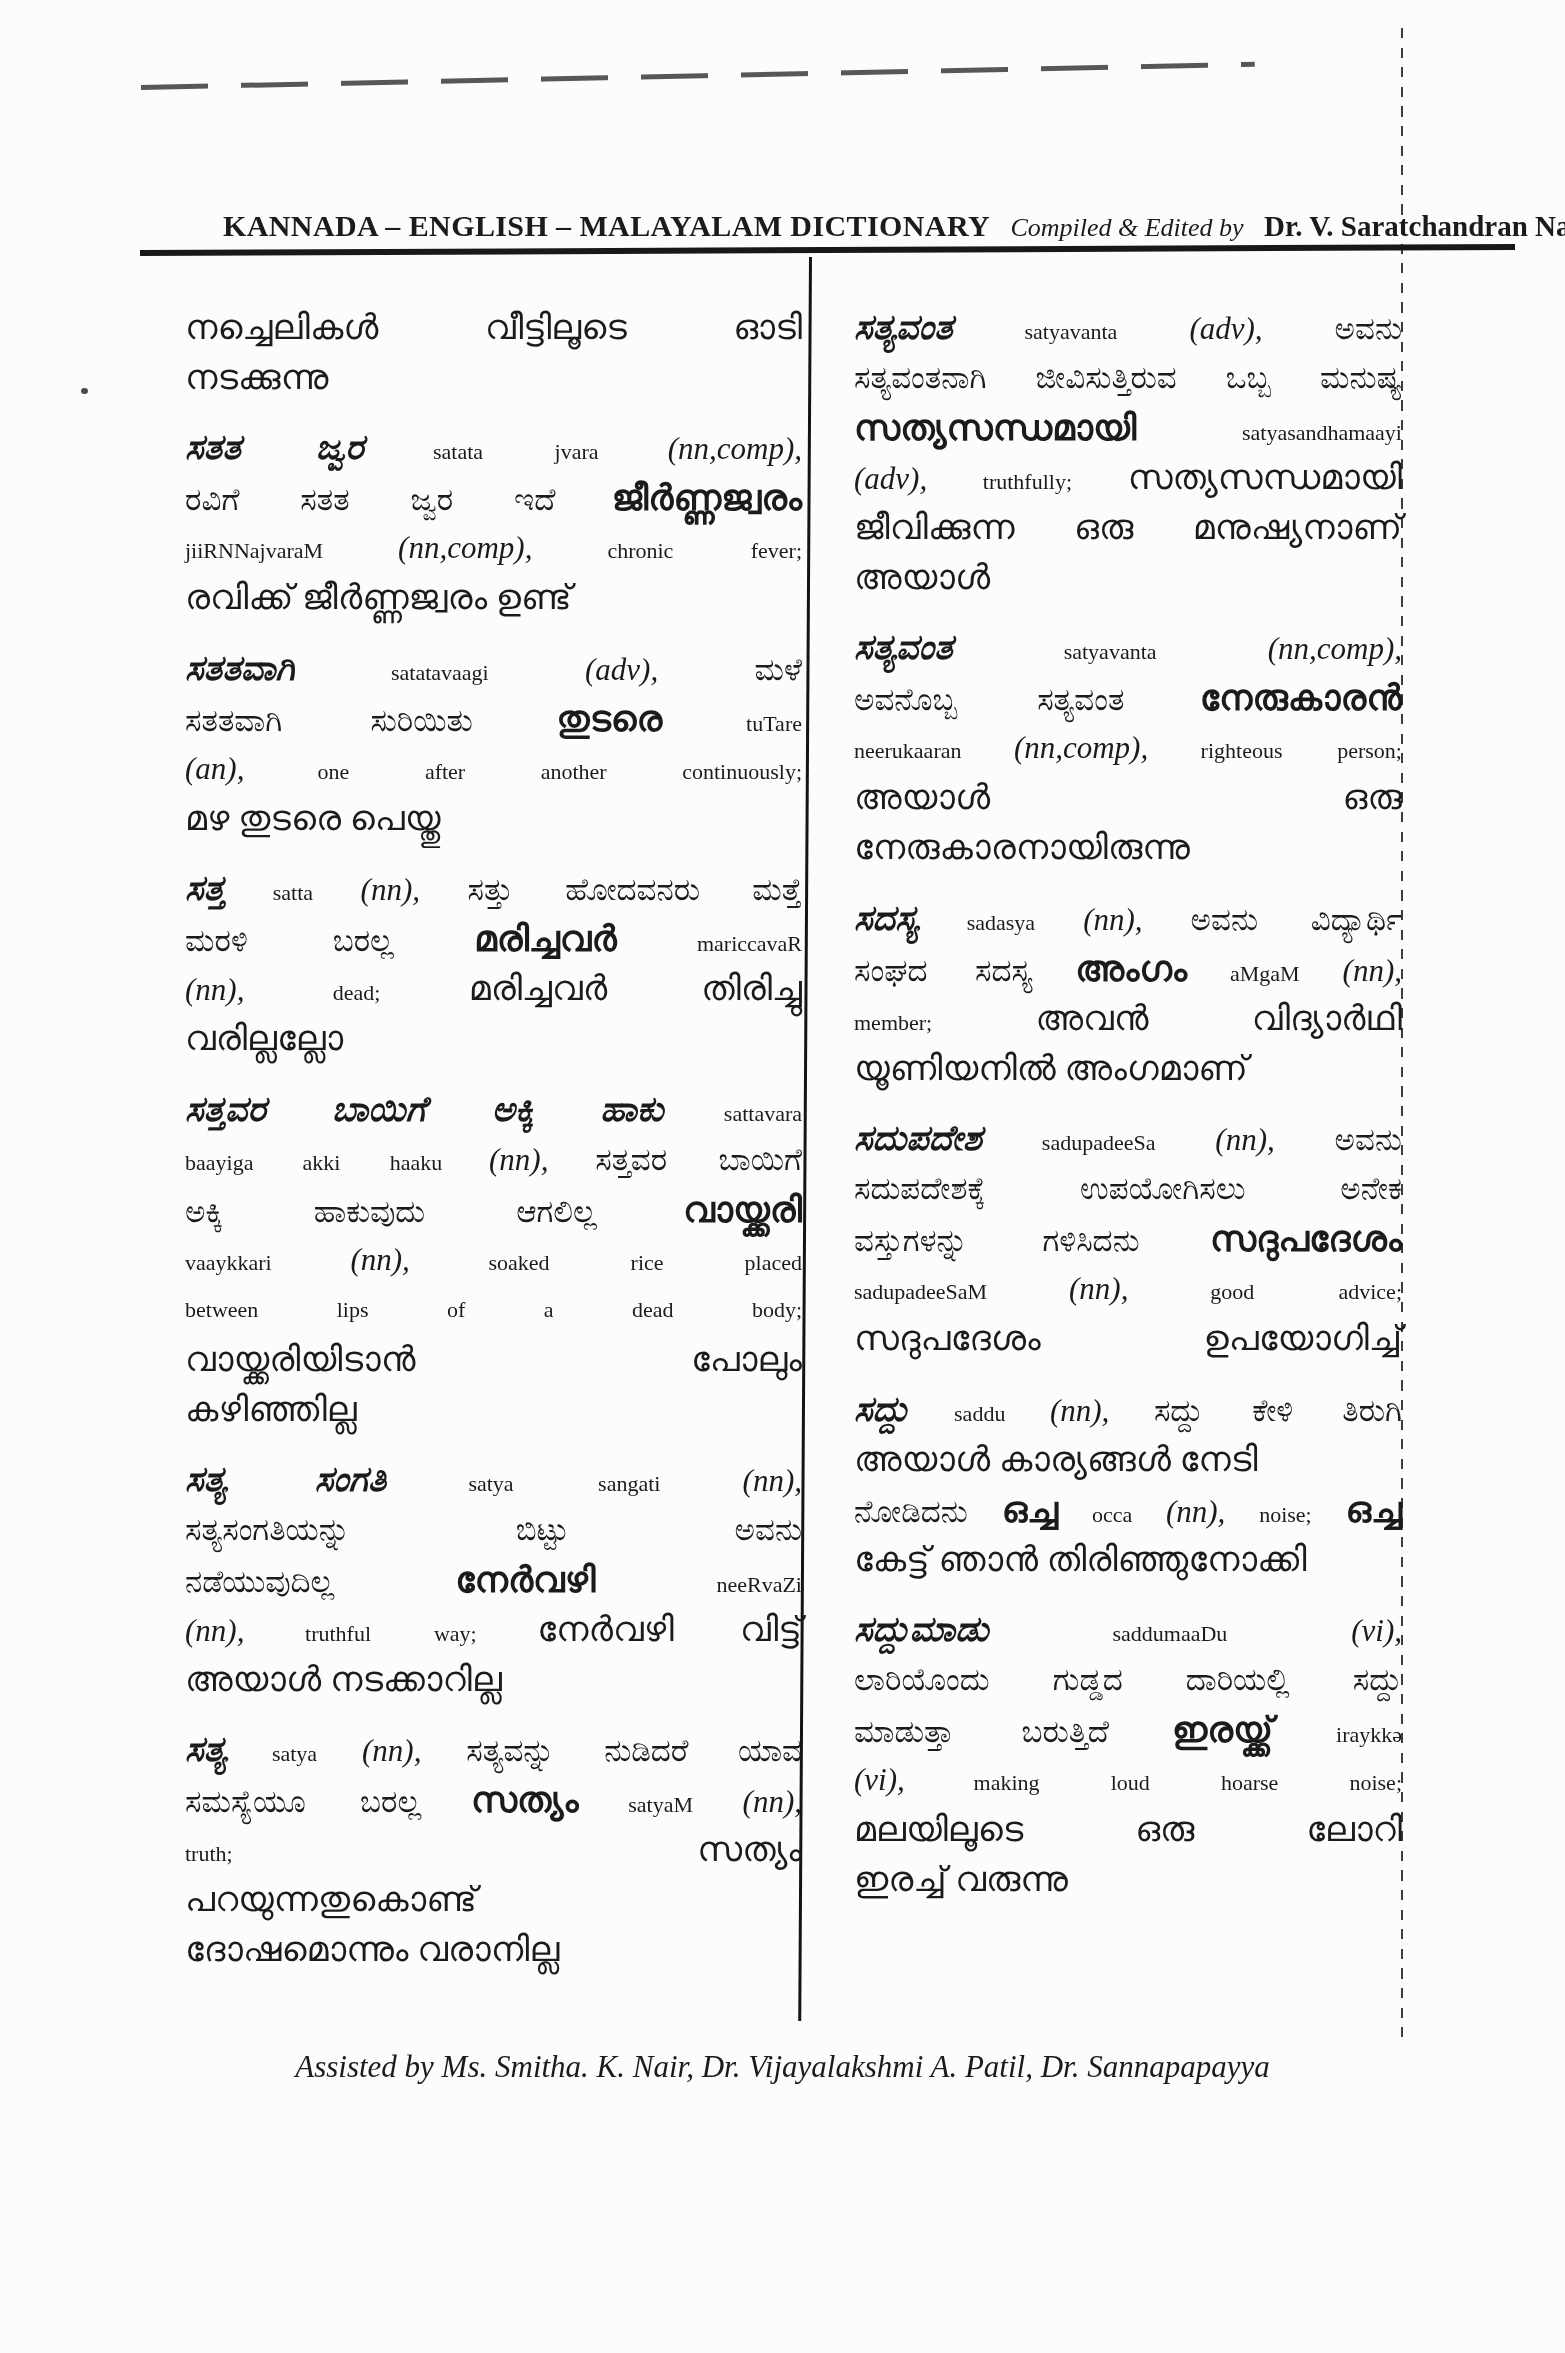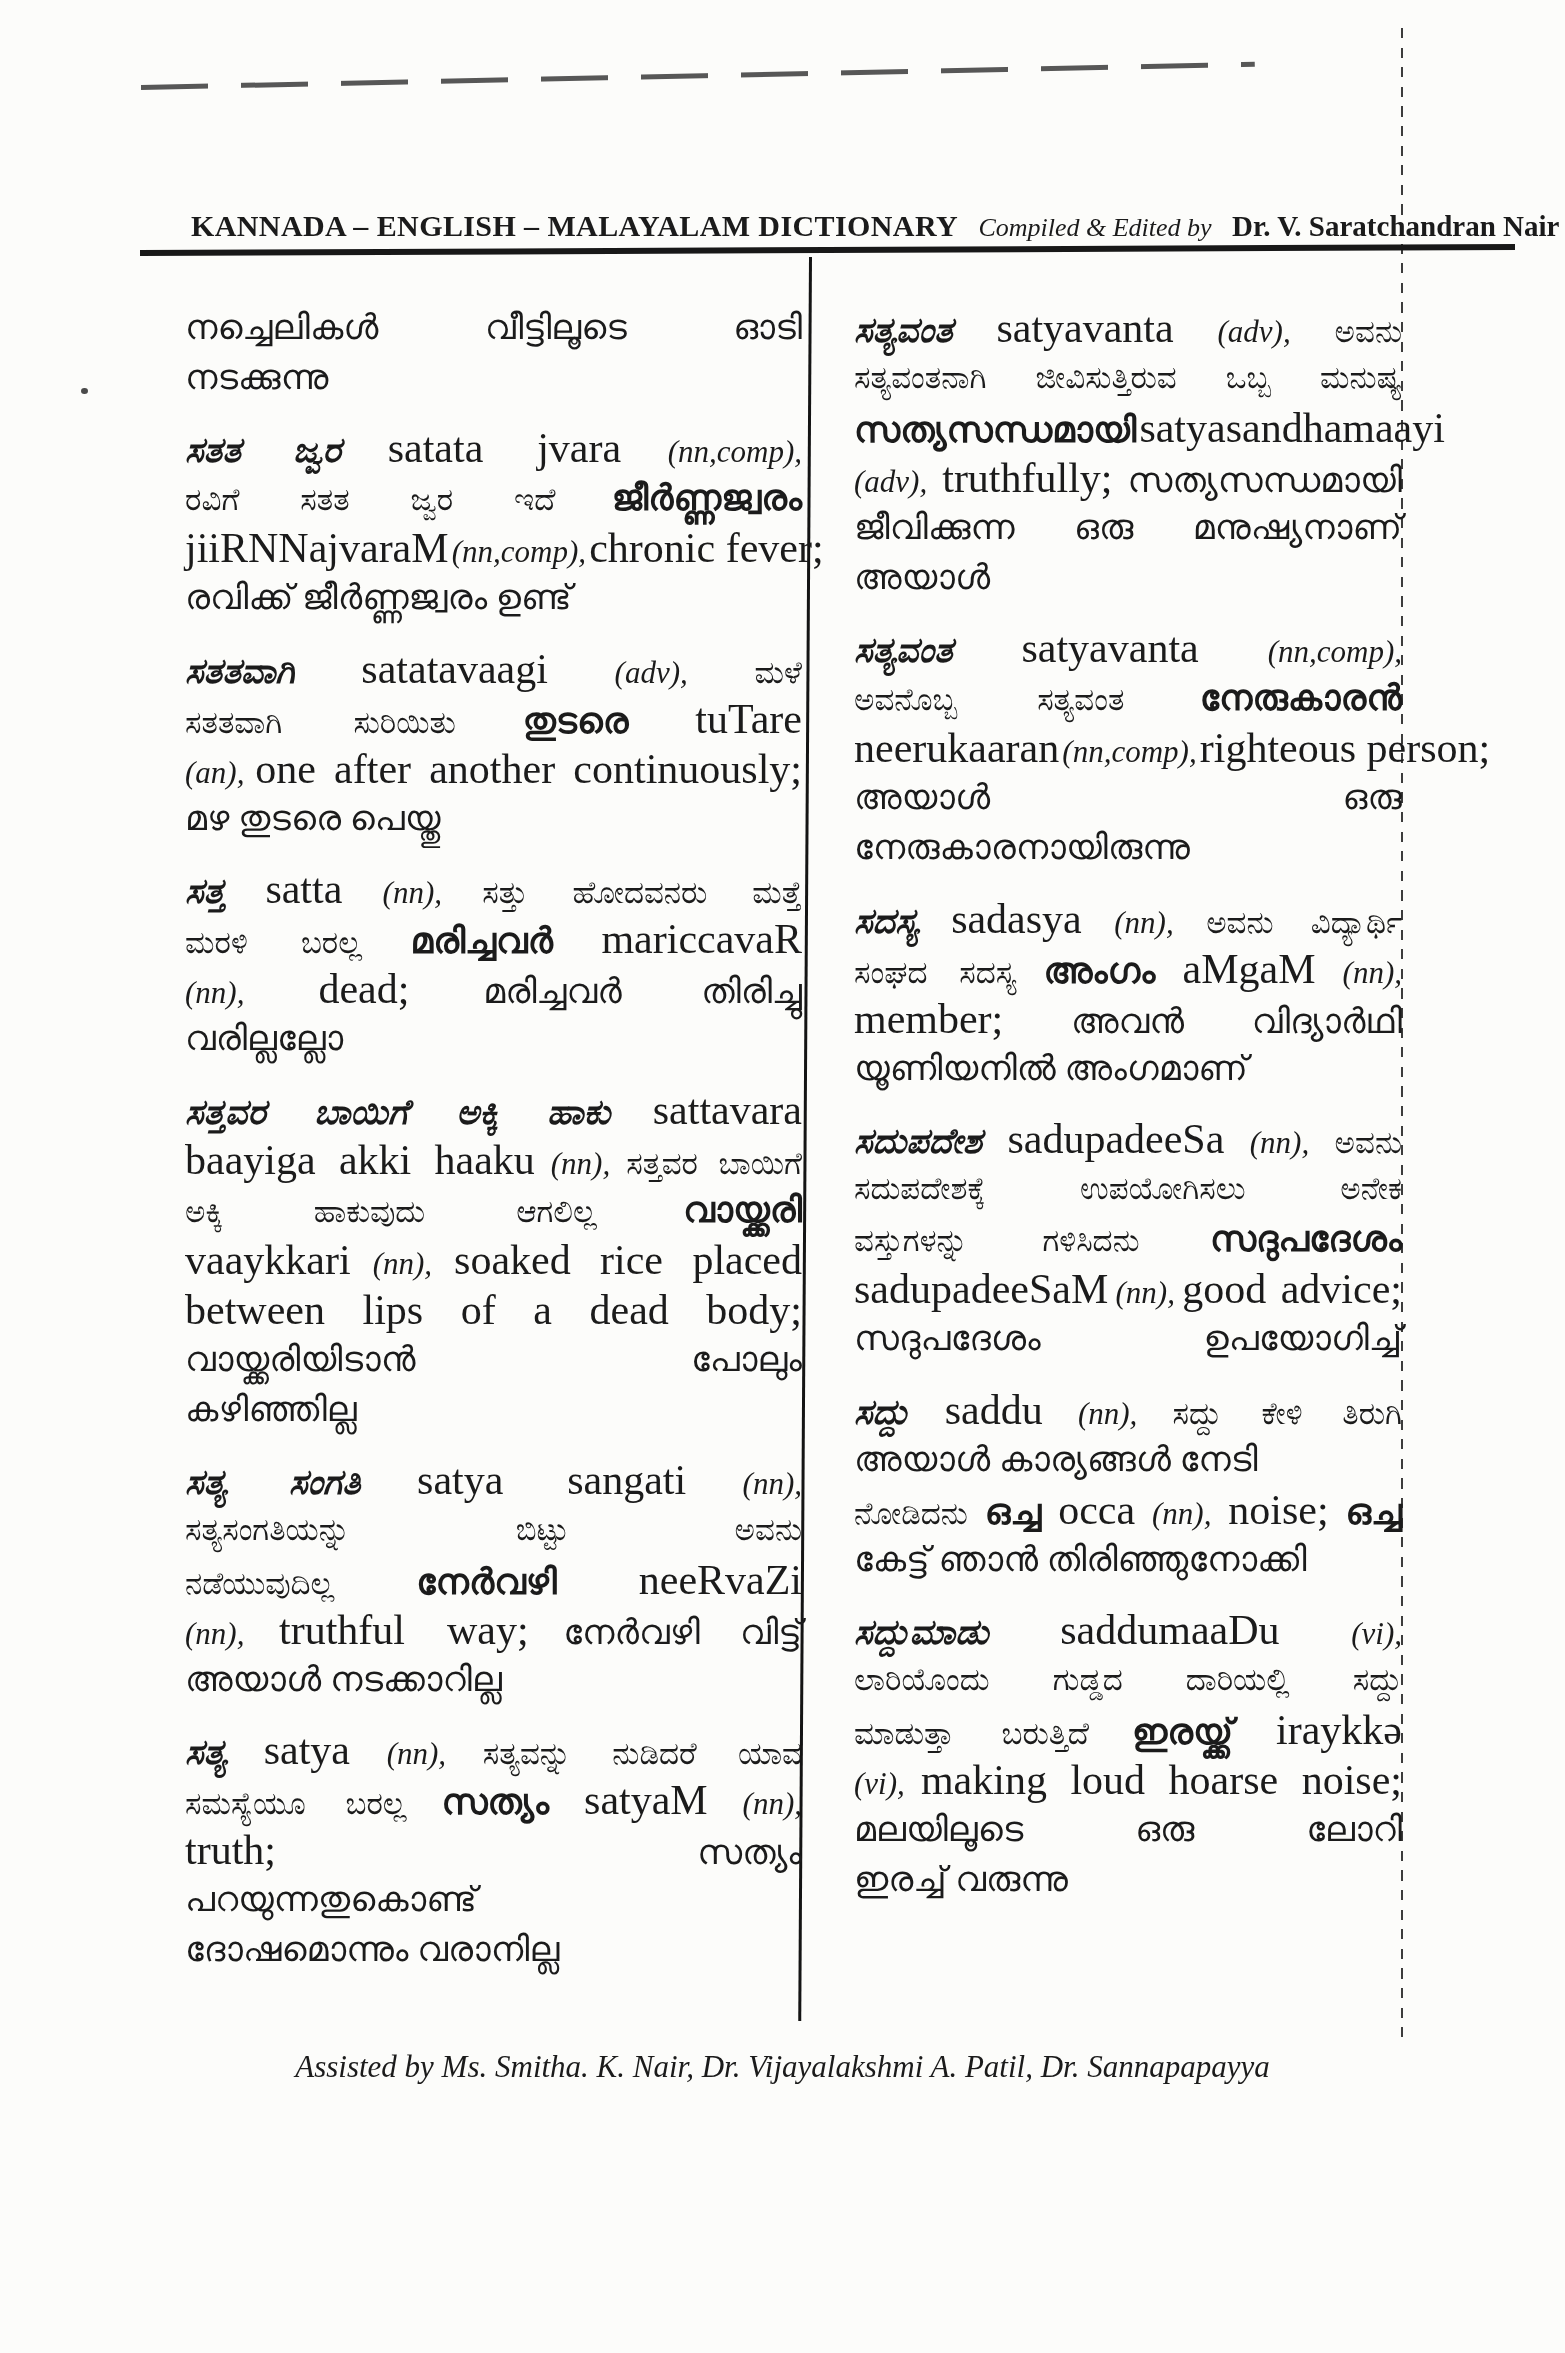--- a/index.html
+++ b/index.html
@@ -14,39 +14,39 @@
     background:repeating-linear-gradient(180deg,#3c3c3c 0 10.2px,transparent 10.2px 19.6px);}
   .header-rule{position:absolute;left:140px;top:250px;width:1375px;height:5.5px;background:#181818;
     transform:rotate(-0.25deg);transform-origin:left center;}
   .col-divider{position:absolute;left:809px;top:257px;width:3.1px;height:1764px;background:#141414;
     transform:rotate(0.35deg);transform-origin:top center;}
   .stray-dot{position:absolute;left:81px;top:388px;width:7px;height:6.3px;background:#4a4a4a;border-radius:50%;}
 
   
   .header{position:absolute;left:191px;top:209px;width:1334px;display:flex;align-items:baseline;
     gap:20.4px;white-space:nowrap;}
-  .h-title{font-weight:bold;font-size:30px;letter-spacing:0.4px;}
+  .h-title{font-weight:bold;font-size:30px;letter-spacing:0.4px;margin-left:32px;}
   .h-sub{font-style:italic;font-size:26px;text-align:center;}
   .h-editor{font-weight:bold;font-size:29px;}
 
   
   .col{position:absolute;top:303px;}
   #col-left{left:185px;width:617px;}
   #col-right{left:854px;width:548px;}
   .line{height:50px;line-height:50px;white-space:nowrap;}
   .line.just{text-align:justify;text-align-last:justify;}
   .line.entry{margin-top:20.4px;}
   .line.entry:first-child{margin-top:0;}
 
   
   .s-kn {font-size:31px;}
   .s-knh{font-size:35px;font-weight:bold;font-style:italic;}
   .s-ml {font-size:35px;}
   .s-mlb{font-size:36px;font-weight:bold;}
-  .s-en {font-size:42px;margin-top:44px;}
+  .s-en {font-size:22px;margin-top:44px;}
   .s-eni{font-size:31px;font-style:italic;}
 
   
   .footer{position:absolute;left:0;top:2049px;width:100%;text-align:center;
     font-style:italic;font-size:31px;}
   .pageno{position:absolute;left:0;top:2106px;width:100%;text-align:center;font-size:31px;}
 </style>
 </head>
 <body>
 

